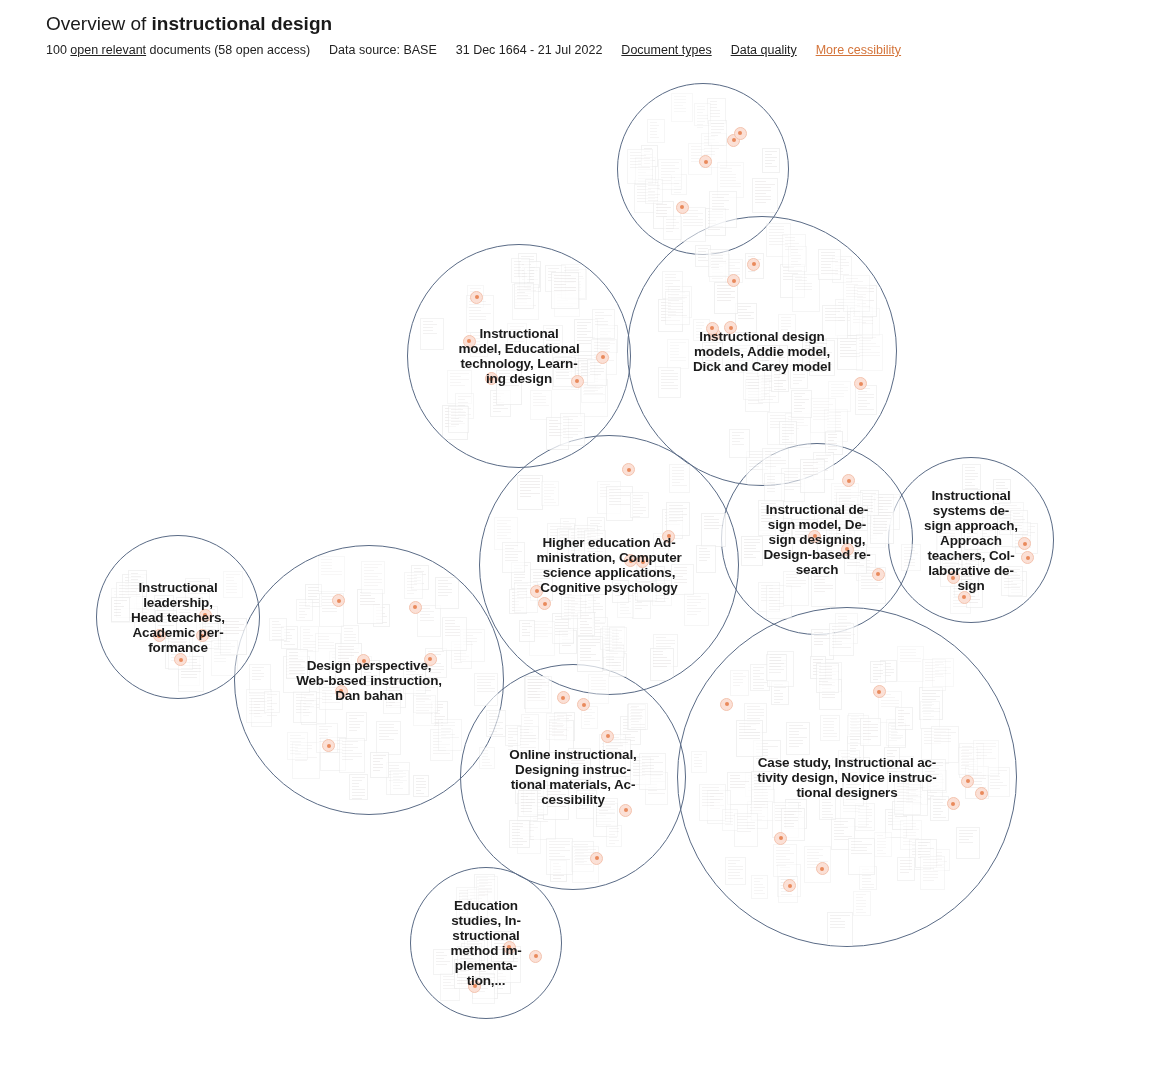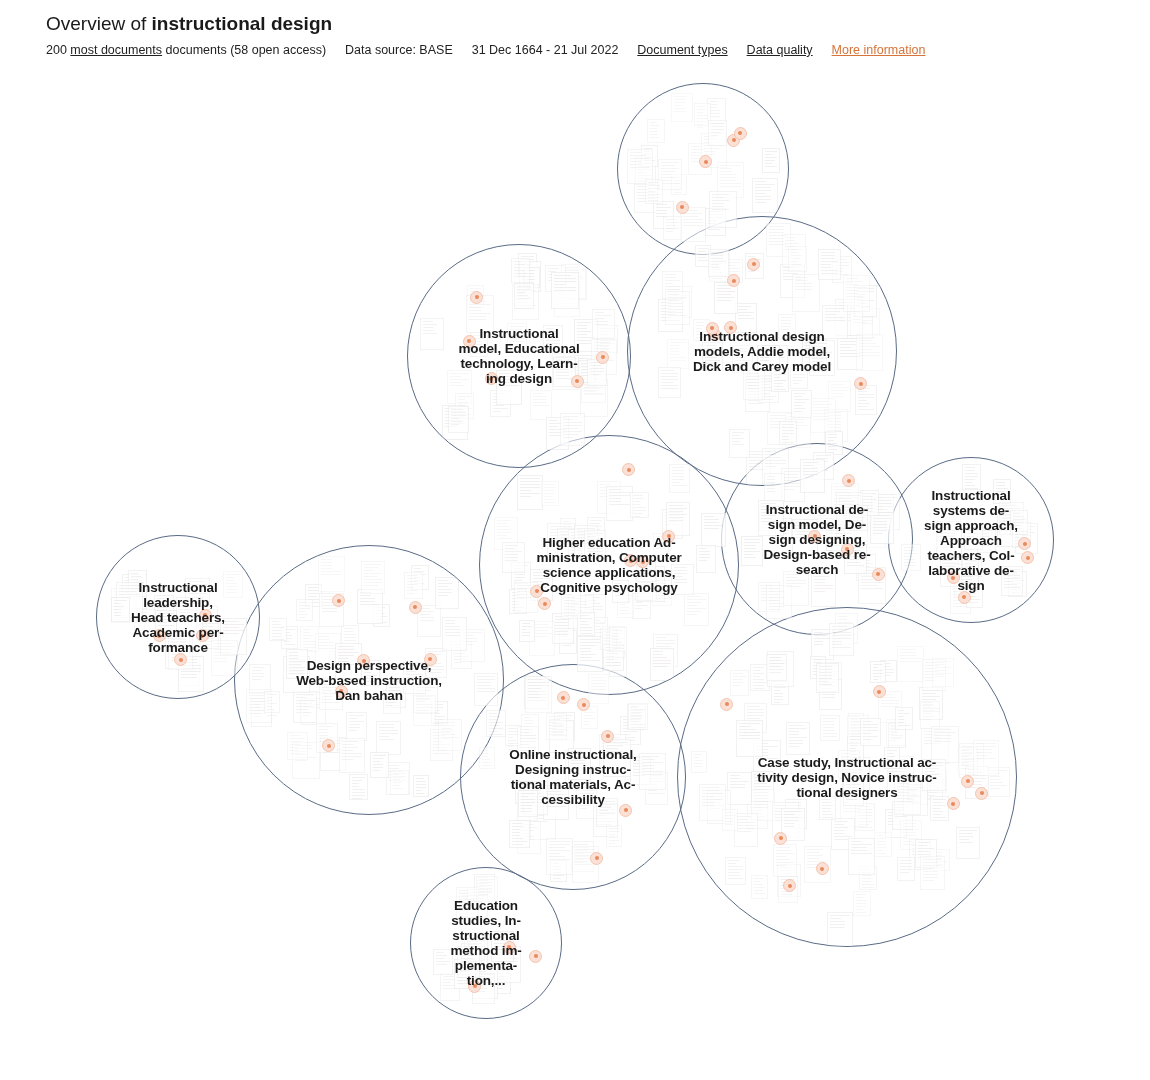--- a/index.html
+++ b/index.html
@@ -131,33 +131,33 @@
   }
 </style>
 </head>
 <body>
 
 <div id="header">
   <div id="title">
     <span>Overview of </span><span class="query">instructional design</span>
   </div>
   <div id="subline">
-    <span class="seg">200</span>
-    <span class="seg ul">most documents</span>
+    <span class="seg">100</span>
+    <span class="seg ul">open relevant</span>
     <span class="seg">documents (58 open access)</span>
     <span class="gap"></span>
     <span class="seg">Data source: BASE</span>
     <span class="gap"></span>
     <span class="seg">31 Dec 1664 - 21 Jul 2022</span>
     <span class="gap"></span>
     <span class="seg ul">Document types</span>
     <span class="gap"></span>
     <span class="seg ul">Data quality</span>
     <span class="gap"></span>
-    <span class="seg link-orange">More information</span>
+    <span class="seg link-orange">More cessibility</span>
   </div>
 </div>
 
 <div id="map">
     <div class="bubble" style="left: 617px; top: 17px; width: 172px; height: 172px; border-color: rgb(90, 107, 134);">
       <div class="papers">
         <div class="paper" style="left: 70.2801px; top: 59.4323px; width: 23.6467px; height: 31.923px; opacity: 0.43;">
           <i class="short"></i>
           <i class="mid"></i>
           <i class="short"></i>

